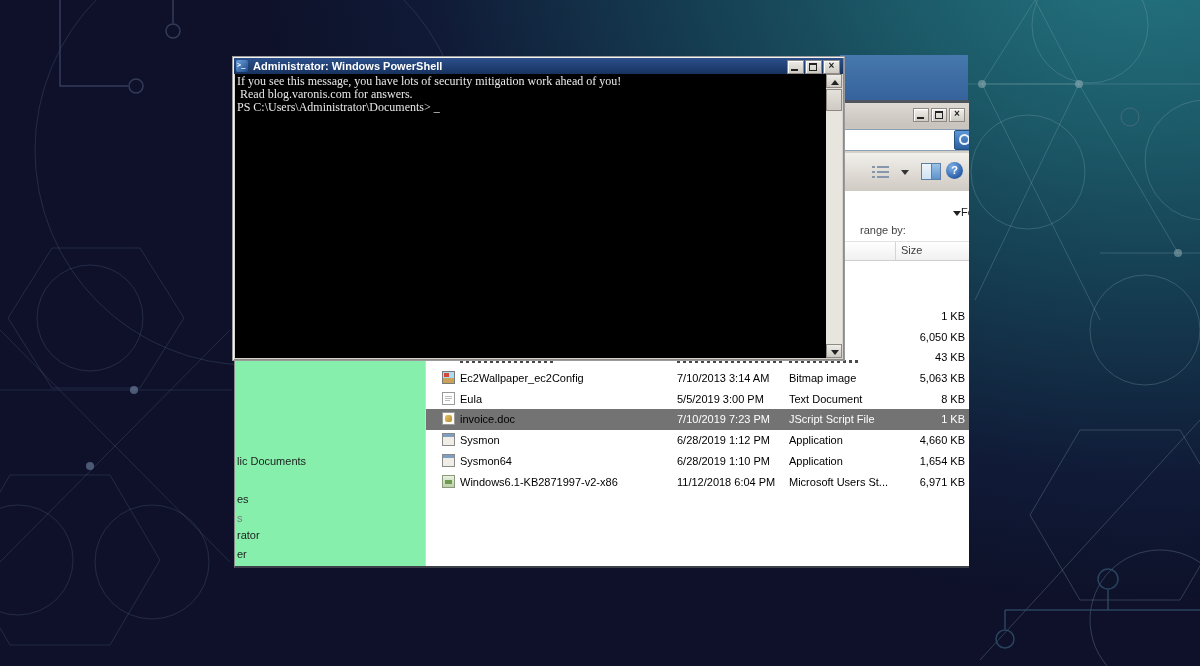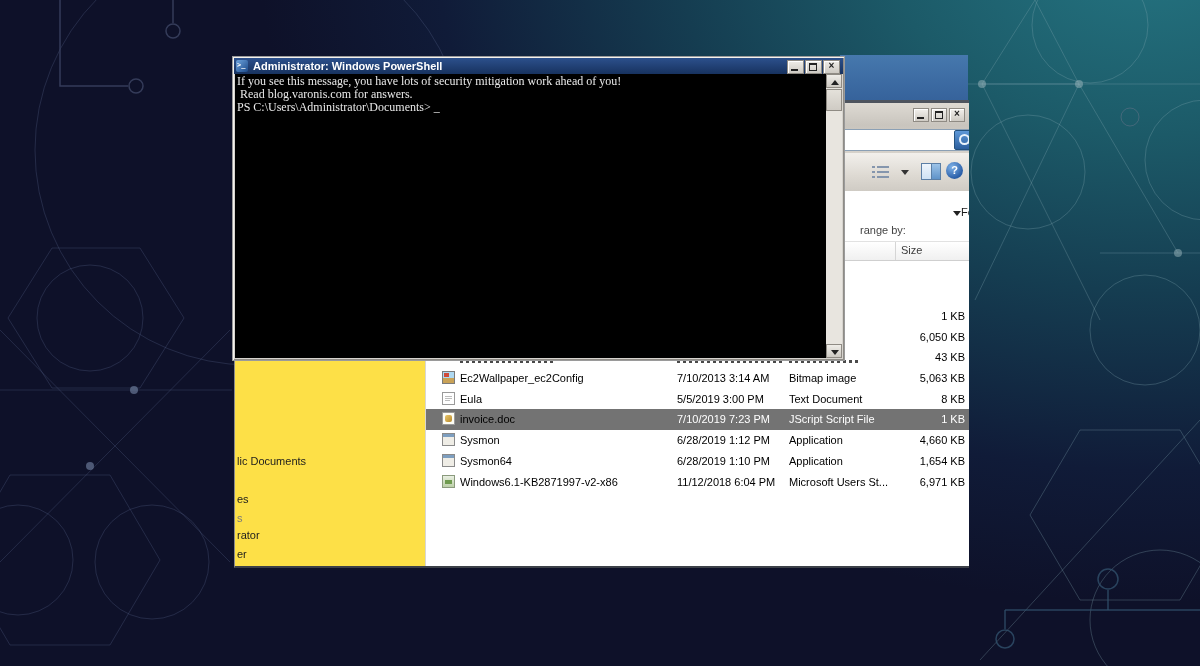--- a/index.html
+++ b/index.html
@@ -53,21 +53,21 @@
   .tb-arrow{position:absolute;left:666px;top:17px;width:0;height:0;
     border-left:4px solid transparent;border-right:4px solid transparent;border-top:5px solid #333;}
   .tb-pane{position:absolute;left:686px;top:10px;width:18px;height:15px;
     border:1px solid #5b7fa6;background:linear-gradient(180deg,#eef5fc,#cfe2f4);}
   .pane-icon{position:absolute;right:0;top:0;width:8px;height:100%;
     background:linear-gradient(180deg,#9cc3e8,#5f93c9);border-left:1px solid #5b7fa6;}
   .tb-help{position:absolute;left:711px;top:9px;width:17px;height:17px;border-radius:50%;
     background:radial-gradient(circle at 35% 30%,#7fb2e8,#2b5fa8 70%);}
   .help-icon{position:absolute;left:0;top:1px;width:100%;text-align:center;
     color:#fff;font-weight:bold;font-size:11px;line-height:15px;}
-  .ex-sidebar{position:absolute;left:0;top:88px;width:190px;bottom:0;background:#fde047;}
+  .ex-sidebar{position:absolute;left:0;top:88px;width:190px;bottom:0;background:#86efac;}
   .side-item{position:absolute;left:2px;white-space:nowrap;color:#1d1d1d;cursor:default;}
   .si1{top:264px;}.si2{top:302px;}.si3{top:321px;color:#7a7a7a;}
   .si4{top:338px;}.si5{top:357px;}.si6{top:376px;}
   .ex-sep{position:absolute;left:190px;top:88px;bottom:0;width:1px;background:#d8d6d2;}
   .ex-arrange{position:absolute;left:0;top:88px;width:100%;height:50px;background:#fff;}
   .ar-label{position:absolute;left:611px;top:33px;color:#444;margin-left:14px;}
   .ar-value{position:absolute;left:678px;top:15px;color:#1a1a1a;cursor:pointer;padding-left:48px;}
   .ar-caret{position:absolute;left:718px;top:20px;width:0;height:0;
     border-left:4px solid transparent;border-right:4px solid transparent;border-top:5px solid #222;}
   .ex-colheader{position:absolute;left:191px;top:138px;right:0;height:18px;

